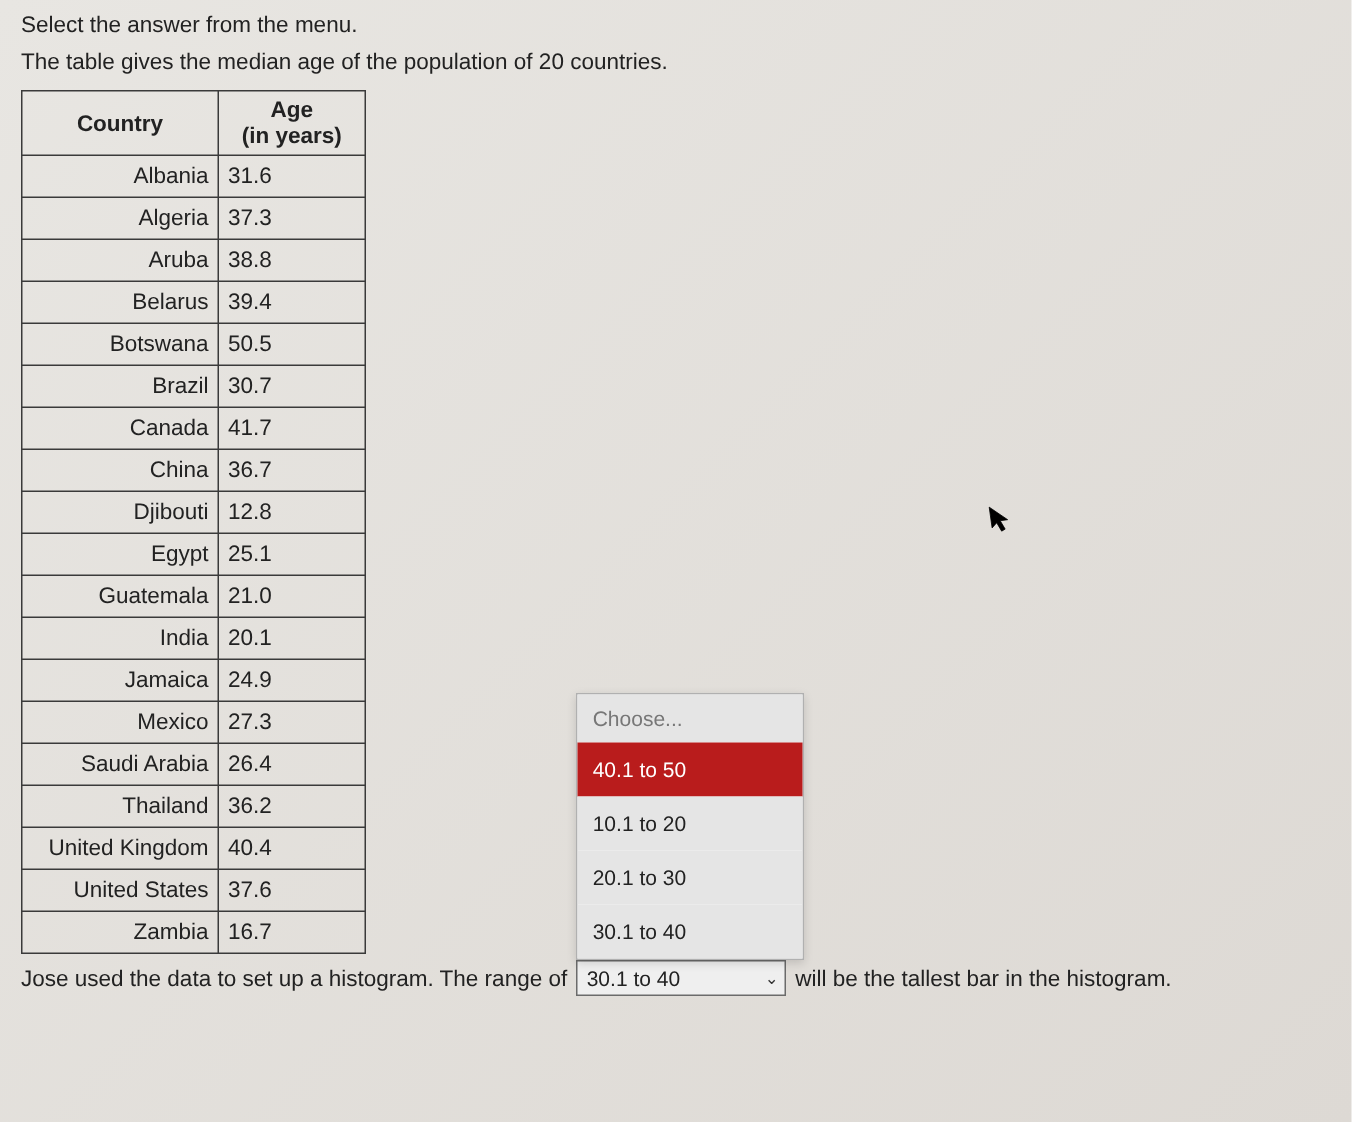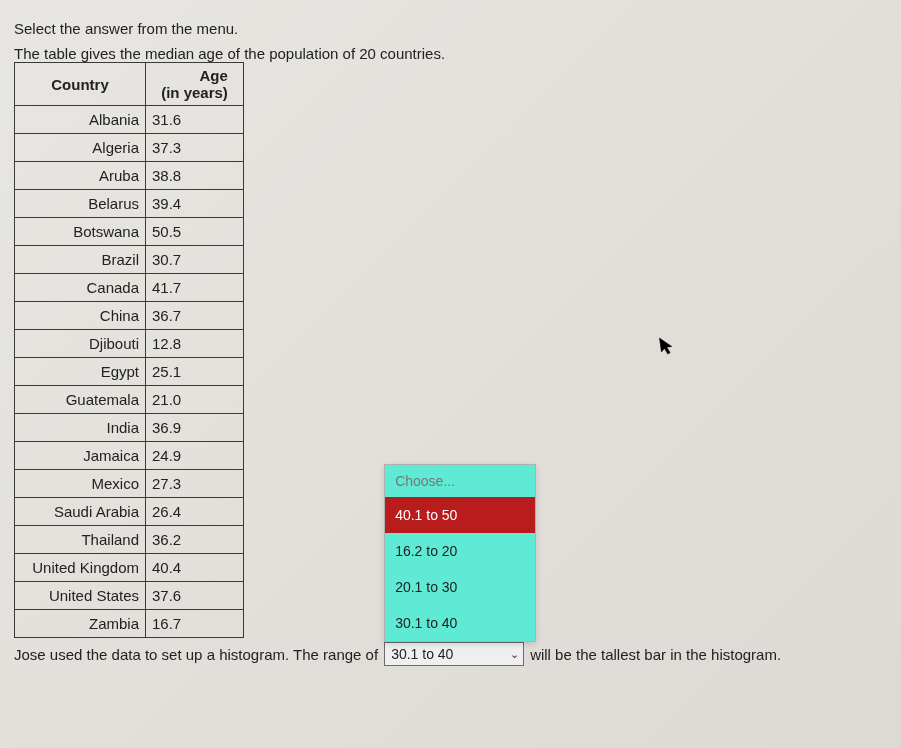--- a/index.html
+++ b/index.html
@@ -6,22 +6,22 @@
     body {
       font-family: Arial, Helvetica, sans-serif;
       background: linear-gradient(135deg, #e8e6e2 0%, #ddd9d4 100%);
       width: 901px;
       height: 748px;
       padding: 8px 14px;
       color: #222;
       font-size: 15px;
       position: relative;
     }
-    .instruction { margin-bottom: 8px; margin-top: 12px; }
-    .subtitle { }
+    .instruction { margin-bottom: 8px; }
+    .subtitle { margin-bottom: 10px; }
     table {
       border-collapse: collapse;
       background: transparent;
     }
     th, td {
       border: 1px solid #3a3a3a;
       padding: 4px 6px;
       font-size: 15px;
       text-align: right;
       height: 28px;
@@ -65,21 +65,21 @@
       background: #fdfdfd;
       border: 1px solid #b0b0b0;
       box-shadow: 0 2px 6px rgba(0,0,0,0.15);
       z-index: 10;
     }
     .dropdown .opt {
       padding: 10px 10px;
       font-size: 14px;
       cursor: pointer;
       color: #222;
-      background: #5eead4;
+      background: #e5e5e5;
     }
     .dropdown .opt.placeholder {
       color: #777;
       padding: 8px 10px;
     }
     .dropdown .opt.selected {
       background: #b91c1c;
       color: #fff;
     }
     .cursor-icon {
@@ -94,21 +94,21 @@
 </head>
 <body>
 
 <div class="instruction">Select the answer from the menu.</div>
 <div class="subtitle">The table gives the median age of the population of 20 countries.</div>
 
 <table>
   <thead>
     <tr>
       <th class="col-country">Country</th>
-      <th class="col-age"><span style="white-space:pre-line; display:inline-block; text-align:right;">Age
+      <th class="col-age"><span style="white-space:pre-line; display:inline-block; text-align:center;">Age
 (in years)</span></th>
     </tr>
   </thead>
   <tbody id="tbody">
       <tr>
         <td>Albania</td>
         <td class="age">31.6</td>
       </tr>
       <tr>
         <td>Algeria</td>
@@ -145,21 +145,21 @@
       <tr>
         <td>Egypt</td>
         <td class="age">25.1</td>
       </tr>
       <tr>
         <td>Guatemala</td>
         <td class="age">21.0</td>
       </tr>
       <tr>
         <td>India</td>
-        <td class="age">36.9</td>
+        <td class="age">20.1</td>
       </tr>
       <tr>
         <td>Jamaica</td>
         <td class="age">24.9</td>
       </tr>
       <tr>
         <td>Mexico</td>
         <td class="age">27.3</td>
       </tr>
       <tr>
@@ -184,21 +184,21 @@
       </tr>
     </tbody>
 </table>
 
 <div class="bottom-row">
   <span>Jose used the data to set up a histogram. The range of</span>
   <span class="select-wrap">
     <span class="dropdown">
       <div class="opt placeholder">Choose...</div>
       <div class="opt selected">40.1 to 50</div>
-      <div class="opt">16.2 to 20</div>
+      <div class="opt">10.1 to 20</div>
       <div class="opt">20.1 to 30</div>
       <div class="opt">30.1 to 40</div>
     </span>
     <span class="select-box">
       <span>30.1 to 40</span>
       <span class="chevron">⌄</span>
     </span>
   </span>
   <span>will be the tallest bar in the histogram.</span>
 </div>

